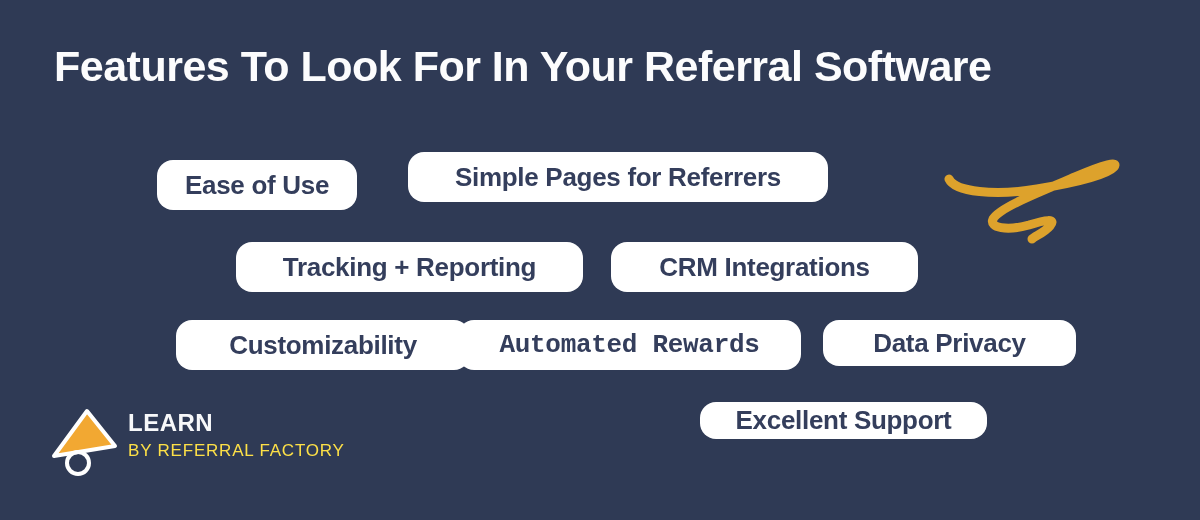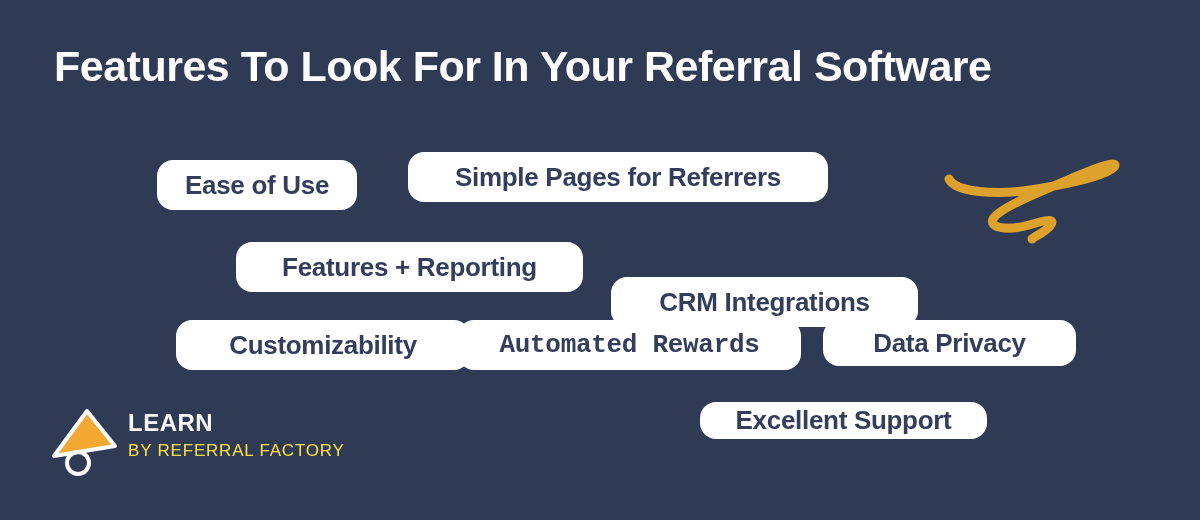--- a/index.html
+++ b/index.html
@@ -100,24 +100,24 @@
   <div id="pill-layer">
     <div class="pill" style="left: 157px; top: 160px; width: 200px; height: 50px;">
       <span>Ease of Use</span>
     </div>
 
     <div class="pill" style="left: 408px; top: 152px; width: 420px; height: 50px;">
       <span>Simple Pages for Referrers</span>
     </div>
 
     <div class="pill" style="left: 236px; top: 242px; width: 347px; height: 50px;">
-      <span>Features + Reporting</span>
+      <span>Tracking + Reporting</span>
     </div>
 
-    <div class="pill" style="left: 611px; top: 242px; width: 307px; height: 50px; margin-top: 35px;">
+    <div class="pill" style="left: 611px; top: 242px; width: 307px; height: 50px;">
       <span>CRM Integrations</span>
     </div>
 
     <div class="pill" style="left: 176px; top: 320px; width: 294px; height: 50px;">
       <span>Customizability</span>
     </div>
 
     <div class="pill" style="left: 458px; top: 320px; width: 343px; height: 50px; font-family: Liberation Mono, monospace;">
       <span>Automated Rewards</span>
     </div>

